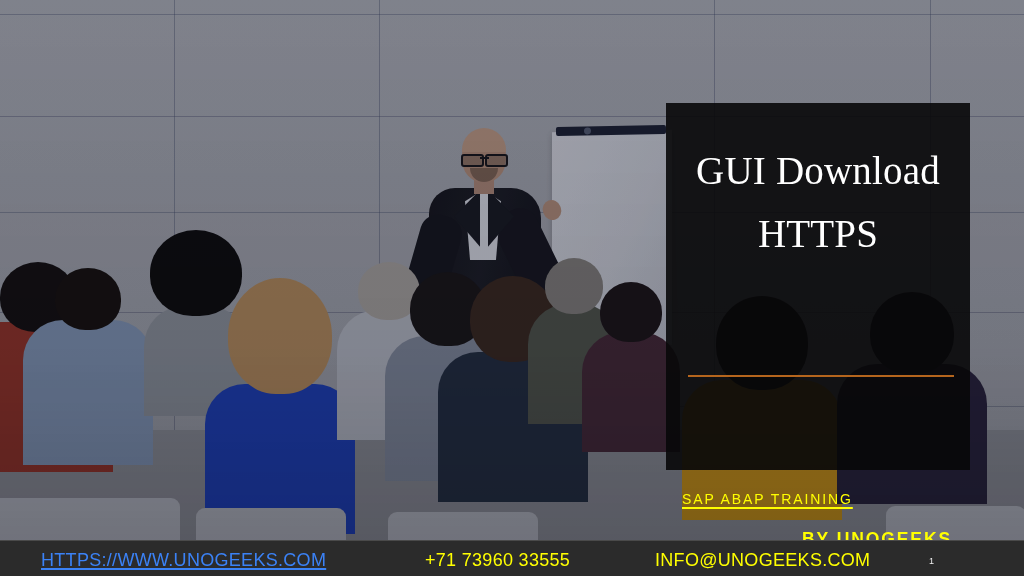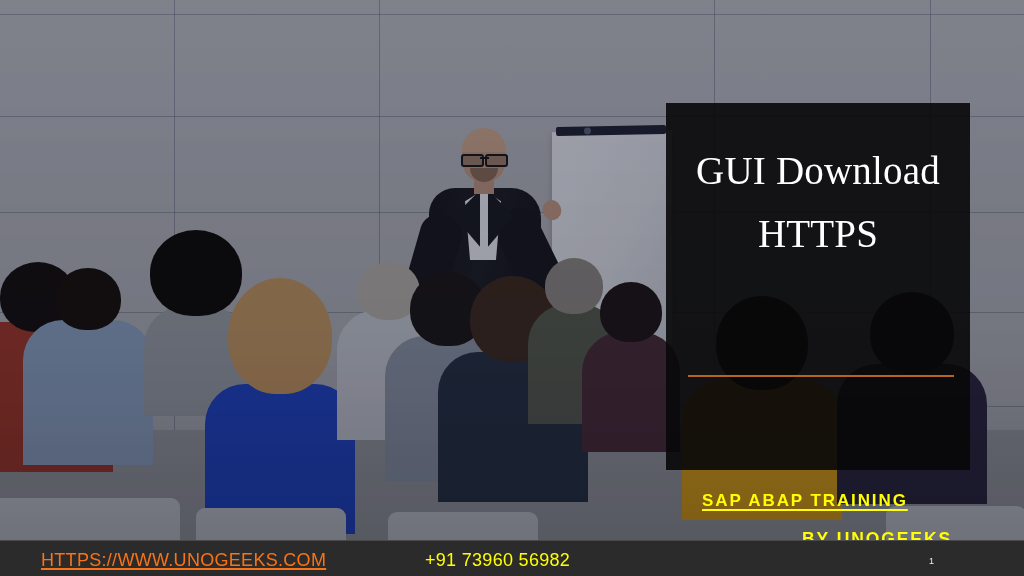--- a/index.html
+++ b/index.html
@@ -73,21 +73,21 @@
 
   
   .panel{position:absolute;left:666px;top:103px;width:304px;height:367px;
          background:rgba(8,8,9,.90);}
   .panel-inner{position:absolute;inset:0;display:flex;flex-direction:column;
          justify-content:flex-start;padding:36px 18px 0 18px;box-sizing:border-box;}
   .title{font-family:"Liberation Serif","DejaVu Serif",serif;color:#ffffff;
          font-size:39px;line-height:1.62;text-align:center;font-weight:400;
          letter-spacing:.2px;}
   .divider{position:absolute;left:22px;right:16px;top:272px;height:2px;background:#b5651d;}
-  .sub1{position:absolute;left:36px;top:388px;color:#ffff00;font-size:17px;font-weight:bold;
+  .sub1{position:absolute;left:16px;top:388px;color:#ffff00;font-size:14px;font-weight:normal;
          letter-spacing:1.9px;text-decoration:underline;text-underline-offset:3px;
          text-decoration-thickness:2px;}
   .sub2{position:absolute;right:18px;top:426px;color:#ffff00;font-size:17.5px;font-weight:bold;
          letter-spacing:1.9px;white-space:nowrap;}
   .sub2 .by{text-decoration:none;}
   .sub2 .brand{text-decoration:underline;text-underline-offset:3px;text-decoration-thickness:2.5px;}
 
   
   .footer{position:absolute;left:0;top:540px;width:1024px;height:36px;
           background:#2b2b2b;border-top:1px solid #4a4a4a;}
@@ -207,18 +207,19 @@
     </div>
     <div class="divider"></div>
     <div class="sub1">SAP ABAP TRAINING</div>
     <div class="sub2">
       <span class="by">BY</span>
       <span class="brand">UNOGEEKS</span>
     </div>
   </div>
 
   <div class="footer">
-    <a class="f-url" href="#" style="color:#f97316">HTTPS://WWW.UNOGEEKS.COM</a>
-    <div class="f-phone">+91 73960 56982</div>
+    <a class="f-url" href="#" style="color:#3b82f6">HTTPS://WWW.UNOGEEKS.COM</a>
+    <div class="f-phone">+71 73960 33555</div>
+    <div class="f-mail">INFO@UNOGEEKS.COM</div>
     <div class="f-page">1</div>
   </div>
 
 </div>
 
 </body></html>

